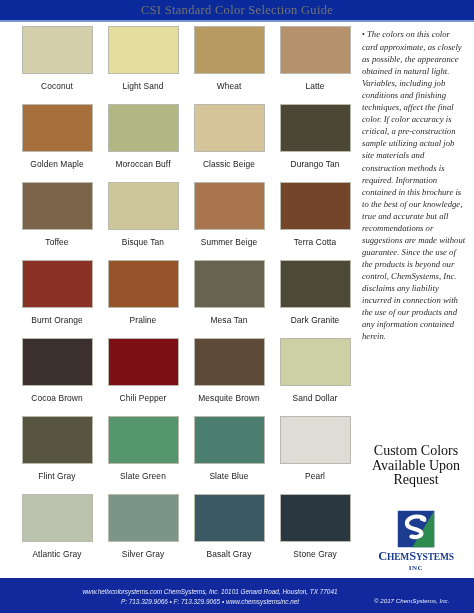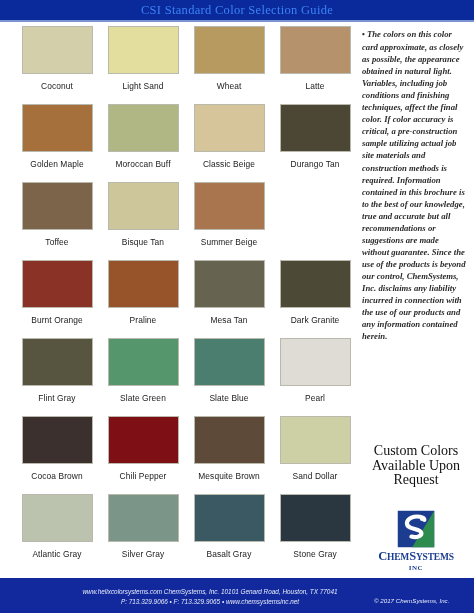--- a/index.html
+++ b/index.html
@@ -23,21 +23,21 @@
     height: 20px;
     background: #0a2a9b;
   }
   #header-title {
     position: absolute;
     left: 0; top: 0;
     width: 474px;
     height: 32px;
     line-height: 20px;
     text-align: center;
-    color: #3b82f6;
+    color: #737373;
     font-family: "Liberation Serif", serif;
     font-size: 12.5px;
     letter-spacing: 0.3px;
     white-space: nowrap;
   }
   #header-underline {
     position: absolute;
     left: 0; top: 20px;
     width: 474px;
     height: 2px;
@@ -99,21 +99,20 @@
     position: absolute;
     left: 0;
     top: 6px;
     width: 104px;
     font-family: "Liberation Serif", serif;
     font-style: italic;
     font-size: 8.7px;
     line-height: 12.05px;
     color: #2b2b2b;
     text-align: left;
-    font-weight: bold;
   }
   #disclaimer .bullet {
     font-style: normal;
     font-size: 8px;
   }
   #custom-colors {
     position: absolute;
     left: 0;
     top: 422px;
     width: 108px;
@@ -261,20 +260,24 @@
           <div class="swatch-label">Toffee</div>
         </div>
         <div class="swatch-cell">
           <div class="swatch-chip" style="background: rgb(205, 198, 155);"></div>
           <div class="swatch-label">Bisque Tan</div>
         </div>
         <div class="swatch-cell">
           <div class="swatch-chip" style="background: rgb(169, 117, 79);"></div>
           <div class="swatch-label">Summer Beige</div>
         </div>
+        <div class="swatch-cell">
+          <div class="swatch-chip" style="background: rgb(116, 69, 42);"></div>
+          <div class="swatch-label">Terra Cotta</div>
+        </div>
       </div>
       <div class="swatch-row">
         <div class="swatch-cell">
           <div class="swatch-chip" style="background: rgb(138, 50, 38);"></div>
           <div class="swatch-label">Burnt Orange</div>
         </div>
         <div class="swatch-cell">
           <div class="swatch-chip" style="background: rgb(151, 84, 42);"></div>
           <div class="swatch-label">Praline</div>
         </div>
@@ -282,52 +285,52 @@
           <div class="swatch-chip" style="background: rgb(102, 100, 80);"></div>
           <div class="swatch-label">Mesa Tan</div>
         </div>
         <div class="swatch-cell">
           <div class="swatch-chip" style="background: rgb(76, 74, 54);"></div>
           <div class="swatch-label">Dark Granite</div>
         </div>
       </div>
       <div class="swatch-row">
         <div class="swatch-cell">
+          <div class="swatch-chip" style="background: rgb(59, 48, 46);"></div>
+          <div class="swatch-label">Cocoa Brown</div>
+        </div>
+        <div class="swatch-cell">
+          <div class="swatch-chip" style="background: rgb(125, 15, 21);"></div>
+          <div class="swatch-label">Chili Pepper</div>
+        </div>
+        <div class="swatch-cell">
+          <div class="swatch-chip" style="background: rgb(93, 74, 57);"></div>
+          <div class="swatch-label">Mesquite Brown</div>
+        </div>
+        <div class="swatch-cell">
+          <div class="swatch-chip" style="background: rgb(205, 207, 164);"></div>
+          <div class="swatch-label">Sand Dollar</div>
+        </div>
+      </div>
+      <div class="swatch-row">
+        <div class="swatch-cell">
           <div class="swatch-chip" style="background: rgb(87, 85, 64);"></div>
           <div class="swatch-label">Flint Gray</div>
         </div>
         <div class="swatch-cell">
           <div class="swatch-chip" style="background: rgb(86, 150, 108);"></div>
           <div class="swatch-label">Slate Green</div>
         </div>
         <div class="swatch-cell">
           <div class="swatch-chip" style="background: rgb(76, 126, 111);"></div>
           <div class="swatch-label">Slate Blue</div>
         </div>
         <div class="swatch-cell">
           <div class="swatch-chip" style="background: rgb(222, 220, 212);"></div>
           <div class="swatch-label">Pearl</div>
-        </div>
-      </div>
-      <div class="swatch-row">
-        <div class="swatch-cell">
-          <div class="swatch-chip" style="background: rgb(59, 48, 46);"></div>
-          <div class="swatch-label">Cocoa Brown</div>
-        </div>
-        <div class="swatch-cell">
-          <div class="swatch-chip" style="background: rgb(125, 15, 21);"></div>
-          <div class="swatch-label">Chili Pepper</div>
-        </div>
-        <div class="swatch-cell">
-          <div class="swatch-chip" style="background: rgb(93, 74, 57);"></div>
-          <div class="swatch-label">Mesquite Brown</div>
-        </div>
-        <div class="swatch-cell">
-          <div class="swatch-chip" style="background: rgb(205, 207, 164);"></div>
-          <div class="swatch-label">Sand Dollar</div>
         </div>
       </div>
       <div class="swatch-row">
         <div class="swatch-cell">
           <div class="swatch-chip" style="background: rgb(187, 195, 174);"></div>
           <div class="swatch-label">Atlantic Gray</div>
         </div>
         <div class="swatch-cell">
           <div class="swatch-chip" style="background: rgb(123, 150, 137);"></div>
           <div class="swatch-label">Silver Gray</div>

